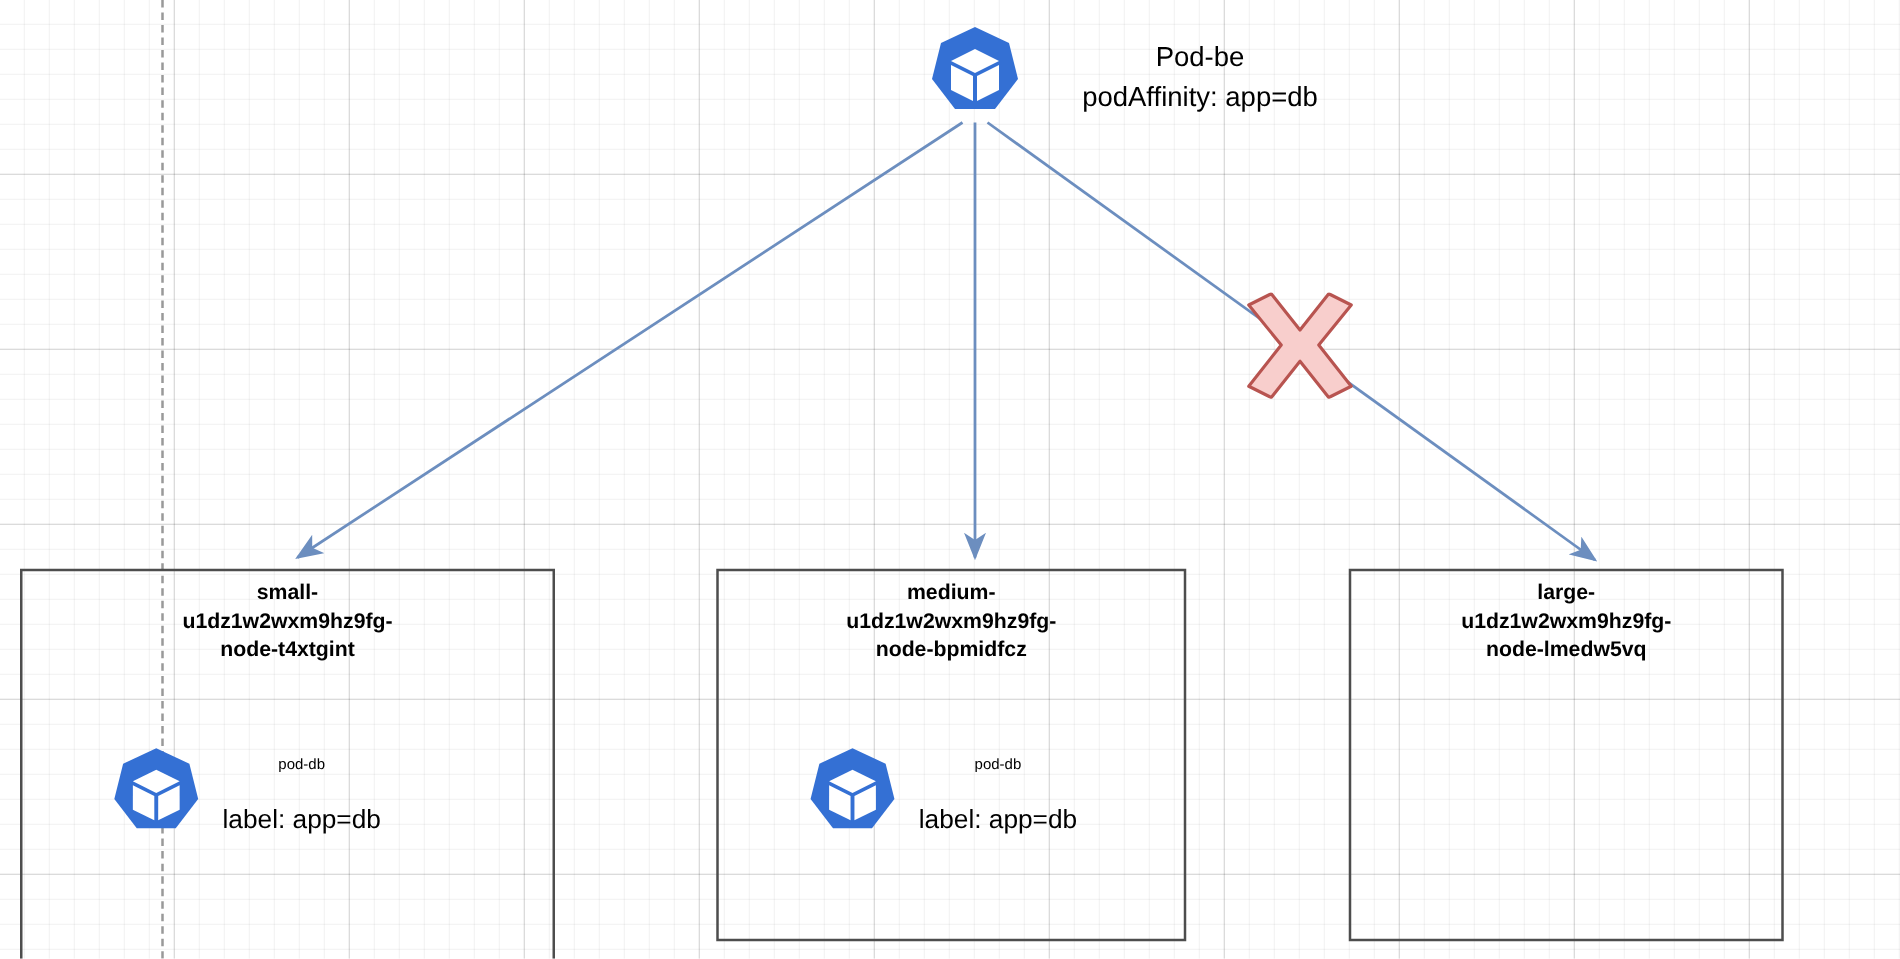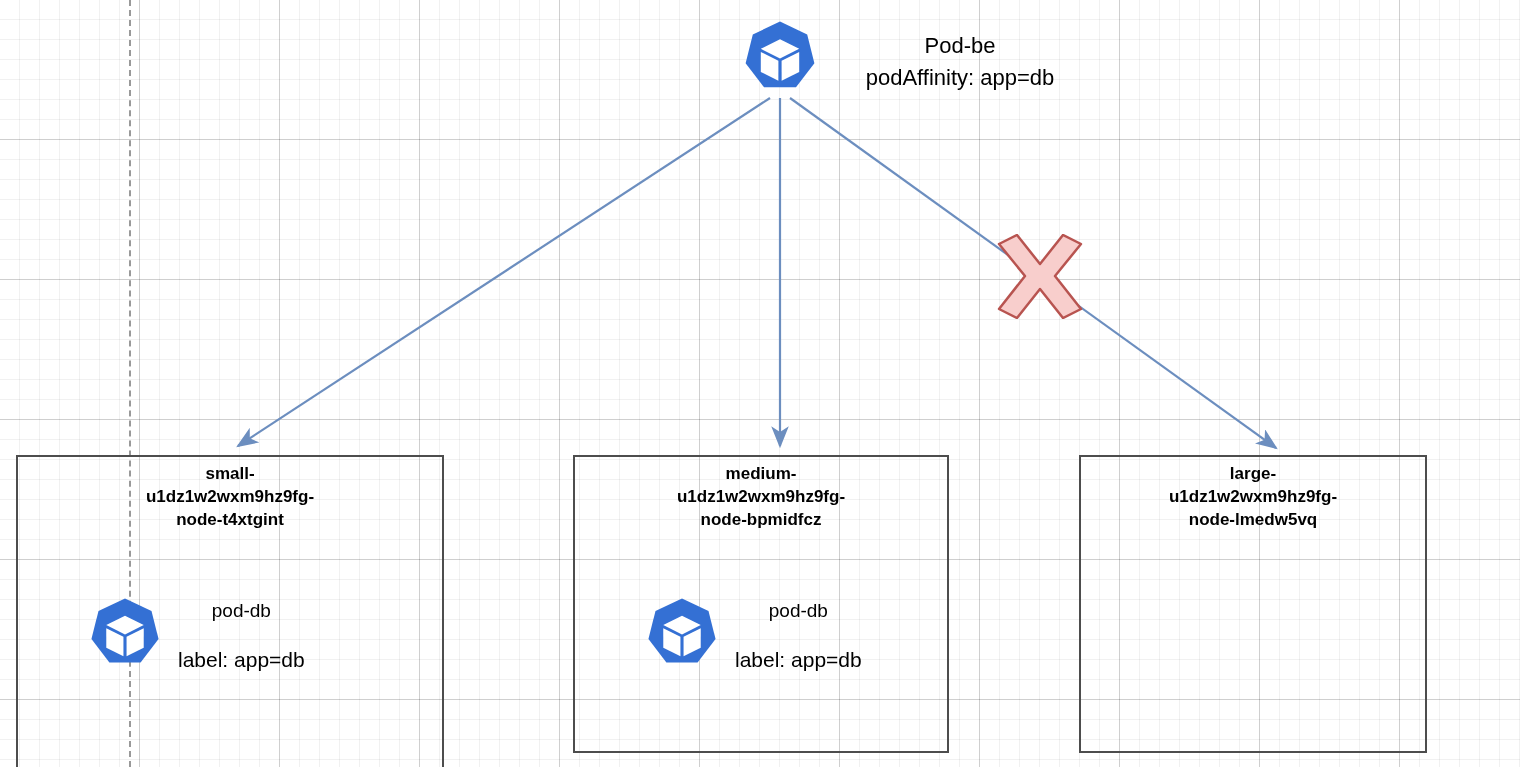--- a/index.html
+++ b/index.html
@@ -76,21 +76,21 @@
     display: flex;
     align-items: center;
   }
   .pod-texts {
     margin-left: 14px;
     display: flex;
     flex-direction: column;
     justify-content: center;
   }
   .pod-name {
-    font-size: 19px;
+    font-size: 12px;
     color: #000000;
     text-align: center;
     margin-bottom: 26px;
   }
   .pod-label {
     font-size: 21px;
     color: #000000;
     white-space: nowrap;
   }
 

